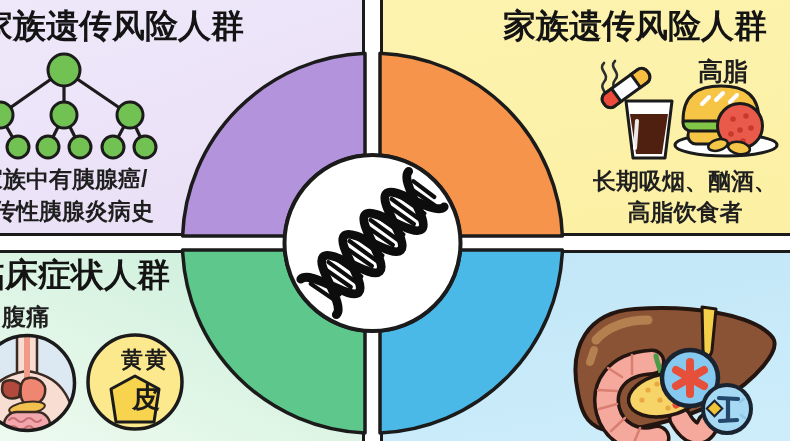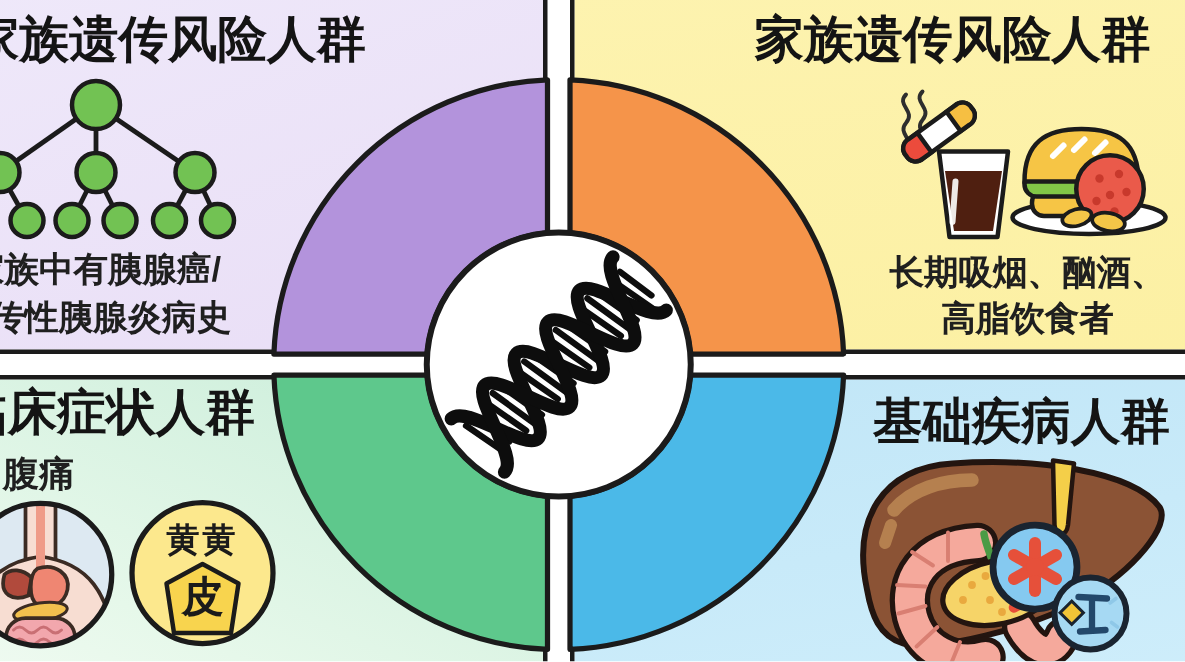--- a/index.html
+++ b/index.html
@@ -11,21 +11,21 @@
   .panel-family   {left:-30px;top:-30px;width:395px;height:266px;background:linear-gradient(160deg,#efe9fa 0%,#e9def6 100%);}
   .panel-lifestyle{left:380px;top:-30px;width:445px;height:266px;background:linear-gradient(170deg,#fdf3b0 0%,#fcf0a3 100%);}
   .panel-clinical {left:-30px;top:250px;width:395px;height:225px;background:linear-gradient(205deg,#c9edd9 0%,#e6f8ea 70%,#f2fbf3 100%);}
   .panel-disease  {left:380px;top:250px;width:445px;height:225px;background:linear-gradient(170deg,#c1e6f7 0%,#cfeefb 100%);}
   .t{position:absolute;font-weight:900;font-size:33px;line-height:1.08;white-space:nowrap;color:#141414;z-index:6;}
   .d{position:absolute;font-weight:700;font-size:23px;line-height:1.3;white-space:nowrap;color:#1f1f1f;z-index:6;}
   .d-center{text-align:center;}
   svg{display:block;}
   .icon-svg{position:absolute;z-index:4;}
   #ring-svg{position:absolute;left:0;top:0;z-index:3;}
-  .badge-txt{position:absolute;z-index:7;font-weight:800;color:#1b1b1b;text-align:center;}
+  .badge-txt{position:absolute;z-index:7;font-weight:800;color:#1b1b1b;text-align:right;}
 </style>
 </head>
 <body>
 
 <div class="canvas">
 
   <div class="panel panel-family"></div>
   <div class="panel panel-lifestyle"></div>
   <div class="panel panel-clinical"></div>
   <div class="panel panel-disease"></div>
@@ -88,20 +88,21 @@
         <circle cx="168" cy="97" r="11"></circle>
         <circle cx="200" cy="97" r="11"></circle>
     </g>
   </svg>
 
   <div class="d" style="left:-20px;top:165px;">家族中有胰腺癌/</div>
   <div class="d" style="left:-30px;top:197px;">遗传性胰腺炎病史</div>
 
   <div class="t" style="left:503px;top:8px;">家族遗传风险人群</div>
 
+  <div class="d" style="left:698px;top:55px;font-size:25px;">高脂</div>
 
   <svg class="icon-svg" style="left:590px;top:55px;" width="200" height="110" viewBox="0 0 200 110">
 
     <g transform="translate(12,6)" fill="none" stroke="#2e2e2e" stroke-width="2.6" stroke-linecap="round">
       <path d="M2,2 c-7,7 7,11 0,19 c-6,7 6,11 0,17"></path>
       <path d="M13,0 c-7,7 7,11 0,19 c-6,7 6,11 0,17"></path>
     </g>
 
     <g transform="translate(36,33) rotate(-36)">
       <rect x="-27" y="-8" width="54" height="16" rx="7" fill="#ffffff" stroke="#1b1b1b" stroke-width="3"></rect>
@@ -170,21 +171,20 @@
     <circle cx="52" cy="52" r="47.5" fill="none" stroke="#1b1b1b" stroke-width="3.5"></circle>
   </svg>
 
   <svg class="icon-svg" style="left:85px;top:332px;" width="100" height="100" viewBox="0 0 100 100">
     <circle cx="50" cy="50" r="47" fill="#fce88d" stroke="#1b1b1b" stroke-width="3.5"></circle>
     <path d="M50,44 L74,57 L69,90 L31,90 L26,57 Z" fill="#f8d44e" stroke="#1b1b1b" stroke-width="3" stroke-linejoin="round"></path>
   </svg>
   <div class="badge-txt" style="left:101px;top:345px;width:68px;font-size:22px;letter-spacing:2px;">黄黄</div>
   <div class="badge-txt" style="left:110px;top:379px;width:50px;font-size:28px;">皮</div>
 
-  <div class="t" style="left:582px;top:263px;">基础疾病人群</div>
 
   <svg class="icon-svg" style="left:560px;top:298px;" width="230" height="143" viewBox="0 0 230 143">
     <path d="M18,95 C8,48 28,14 75,11 C130,7 195,16 213,40 C221,52 196,82 163,101 C128,121 62,137 42,131 C26,126 21,112 18,95 Z" fill="#8b5335" stroke="#231510" stroke-width="4" stroke-linejoin="round"></path>
     <path d="M36,42 C48,28 68,22 88,22" fill="none" stroke="#b5804f" stroke-width="9" stroke-linecap="round"></path>
     <path d="M30,64 L34,52" fill="none" stroke="#b5804f" stroke-width="8" stroke-linecap="round"></path>
     <path d="M142,9 L156,11 L152,52 C151,60 144,60 143,52 Z" fill="#f4cf49" stroke="#231510" stroke-width="3" stroke-linejoin="round"></path>
     <g>
       <path d="M92,64 C55,66 42,90 48,113 C54,135 76,146 97,140" fill="none" stroke="#231510" stroke-width="27" stroke-linecap="round"></path>
       <path d="M92,64 C55,66 42,90 48,113 C54,135 76,146 97,140" fill="none" stroke="#f5a99c" stroke-width="20" stroke-linecap="round"></path>
       <g stroke="#d97f72" stroke-width="2.6" stroke-linecap="round">

